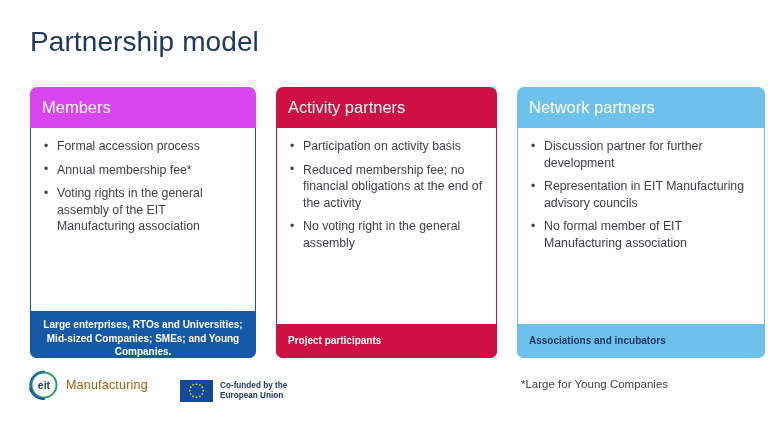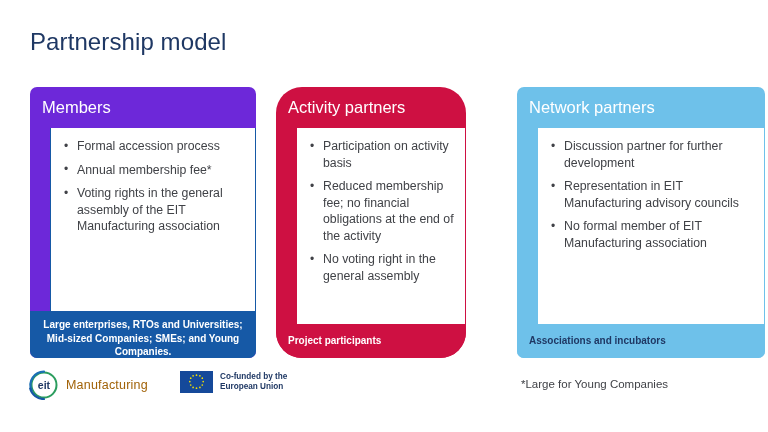--- a/index.html
+++ b/index.html
@@ -19,40 +19,40 @@
     position: absolute;
     inset: 0;
     background: #ffffff;
   }
 
   
   #page-title {
     position: absolute;
     left: 30px;
     top: 25px;
-    font-size: 24px;
+    font-size: 28px;
     line-height: 34px;
     color: #1f3864;
     letter-spacing: 0.1px;
     white-space: nowrap;
   }
 
   
   .card {
     position: absolute;
     top: 87px;
     height: 271px;
     border-radius: 7px;
     overflow: hidden;
     box-sizing: border-box;
     display: flex;
     flex-direction: column;
   }
-  .card-members  { left: 30px;  width: 226px; background: #6d28d9; }
-  .card-activity { left: 276px; width: 190px; background: #ce1042; border-radius: 26px; }
+  .card-members  { left: 30px;  width: 226px; background: #d946ef; }
+  .card-activity { left: 276px; width: 221px; background: #ce1042; }
   .card-network  { left: 517px; width: 248px; background: #6ec1ea; }
 
   .card-header {
     height: 41px;
     flex: 0 0 41px;
     display: flex;
     align-items: center;
     padding: 0 0 0 12px;
     box-sizing: border-box;
   }
@@ -62,21 +62,20 @@
     color: #ffffff;
   }
   .card-network .card-header-label { color: #ffffff; }
 
   .card-body {
     flex: 1 1 auto;
     background: #ffffff;
     box-sizing: border-box;
     padding: 10px 10px 20px 10px;
     overflow: hidden;
-    margin-left: 20px;
   }
   .card-members  .card-body { border-left: 1.5px solid #1659a6; border-right: 1.5px solid #1659a6; }
   .card-activity .card-body { border-left: 1.5px solid #ce1042; border-right: 1.5px solid #ce1042; }
   .card-network  .card-body { border-left: 1.5px solid #6ec1ea; border-right: 1.5px solid #6ec1ea; }
 
   ul.bullets {
     list-style: none;
     margin: 0;
     padding: 0;
   }
@@ -130,21 +129,21 @@
   #eit-mark { display: block; }
   #eit-wordmark {
     font-size: 12.5px;
     color: #a16207;
     letter-spacing: 0.2px;
   }
 
   #eu-logo {
     position: absolute;
     left: 180px;
-    top: 5px;
+    top: 14px;
     display: flex;
     align-items: center;
     gap: 7px;
   }
   #eu-flag { display: block; }
   #eu-text {
     font-size: 8.2px;
     line-height: 10px;
     color: #1f3864;
     font-weight: bold;

